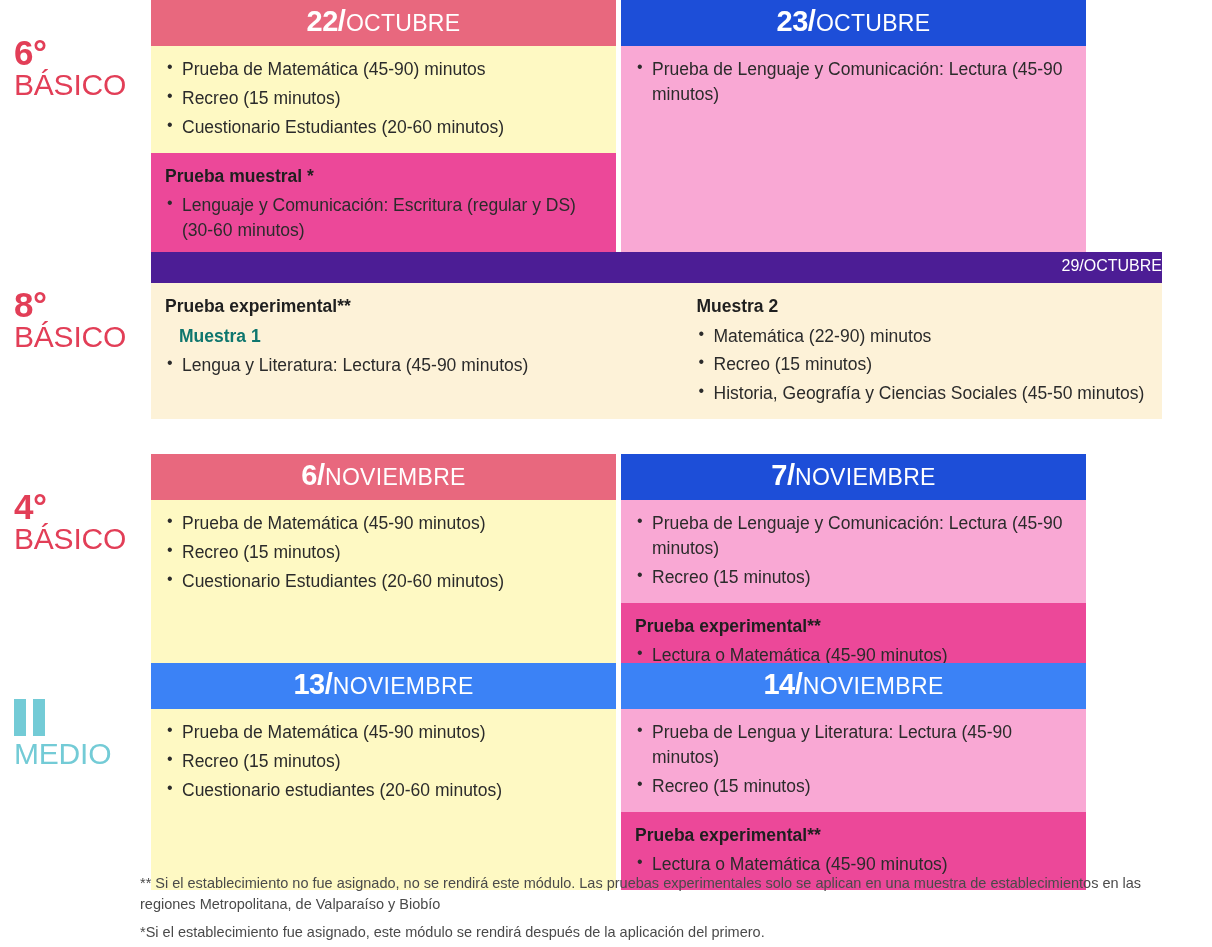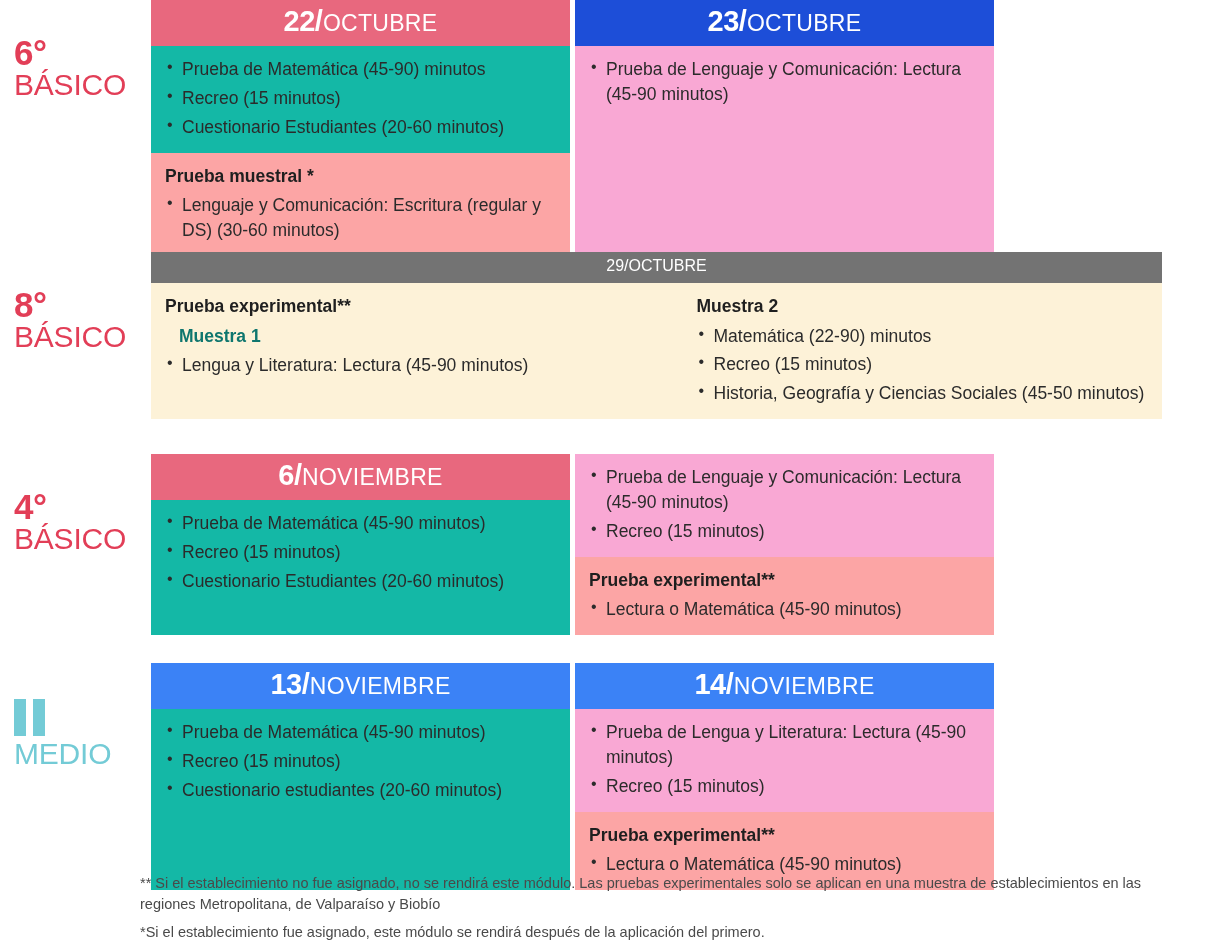--- a/index.html
+++ b/index.html
@@ -64,21 +64,21 @@
     height: 37px;
     background: #73CBD6;
   }
 
   .table-cell { flex: 1 1 auto; }
 
   
   .days {
     display: flex;
     gap: 5px;
-    width: 843px;
+    width: 935px;
   }
   .day-col {
     flex: 1 1 0;
     display: flex;
     flex-direction: column;
   }
 
   .day-head {
     text-align: center;
     padding: 5px 0 8px 0;
@@ -99,23 +99,23 @@
     font-size: 23px;
     font-weight: 400;
     letter-spacing: 0.3px;
   }
 
   .head-pink-dark  { background: #E8687E; }
   .head-pink-light { background: #1d4ed8; }
   .head-teal       { background: #3b82f6; }
 
   .panel { padding: 11px 14px 13px 14px; }
-  .panel-blue  { background: #14b8a6; }
+  .panel-blue  { background: #fef9c3; }
   .panel-blue2 { background: #f9a8d4; }
-  .panel-cream { background: #fca5a5; }
+  .panel-cream { background: #ec4899; }
   .grow { flex: 1 1 auto; }
 
   ul.items { list-style: none; }
   ul.items li {
     position: relative;
     padding-left: 17px;
     font-size: 17.5px;
     line-height: 1.42;
     color: #2B2B2B;
     margin-bottom: 4px;
@@ -151,24 +151,24 @@
     color: #1F1F1F;
     line-height: 1.4;
     margin-bottom: 5px;
     padding-left: 26px;
   }
   .indent-list-r { padding-left: 26px; }
 
   
   .full-head {
     width: 1011px;
-    text-align: center;
+    text-align: right;
     padding: 5px 0 8px 0;
     color: #ffffff;
-    background: #737373;
+    background: #4c1d95;
   }
   .full-body {
     width: 1011px;
     display: flex;
     background: #FDF2D8;
   }
   .full-body > div { flex: 1 1 0; }
 
   
   .notes {
@@ -275,20 +275,23 @@
           <div class="panel panel-blue grow">
             <ul class="items">
               <li>Prueba de Matemática (45-90 minutos)</li>
               <li>Recreo (15 minutos)</li>
               <li>Cuestionario Estudiantes (20-60 minutos)</li>
             </ul>
           </div>
         </div>
 
         <div class="day-col">
+          <div class="day-head head-pink-light">
+            <span class="d-num">7</span><span class="d-slash">/</span><span class="d-month">NOVIEMBRE</span>
+          </div>
           <div class="panel panel-blue2">
             <ul class="items">
               <li>Prueba de Lenguaje y Comunicación: Lectura (45-90 minutos)</li>
               <li>Recreo (15 minutos)</li>
             </ul>
           </div>
           <div class="panel panel-cream grow">
             <div class="panel-title">Prueba experimental**</div>
             <ul class="items">
               <li>Lectura o Matemática (45-90 minutos)</li>

